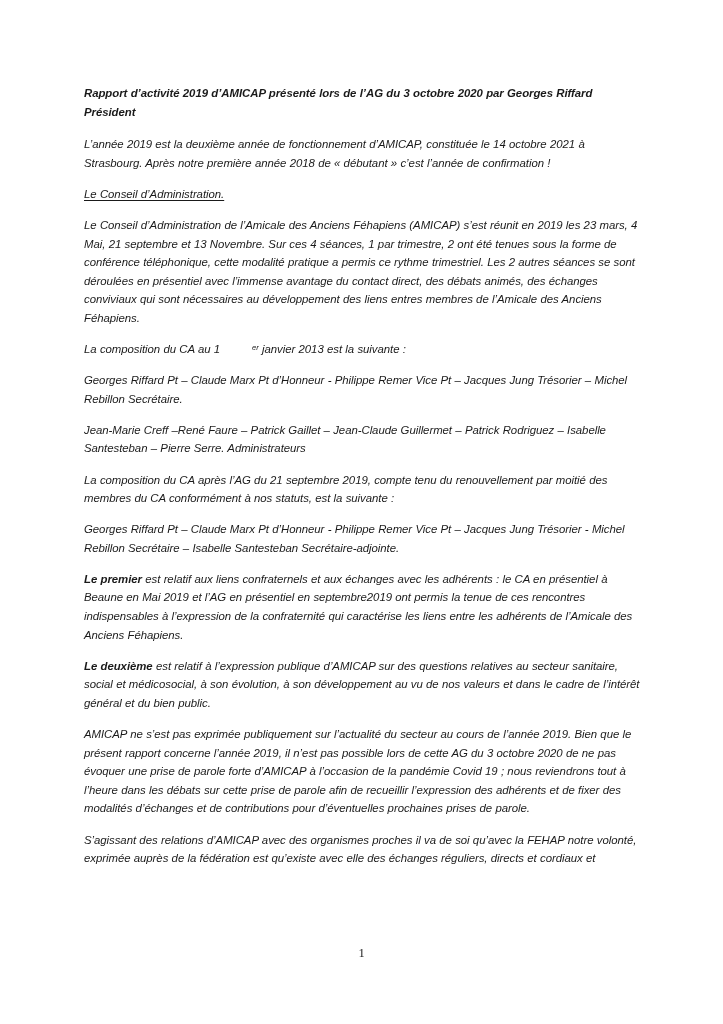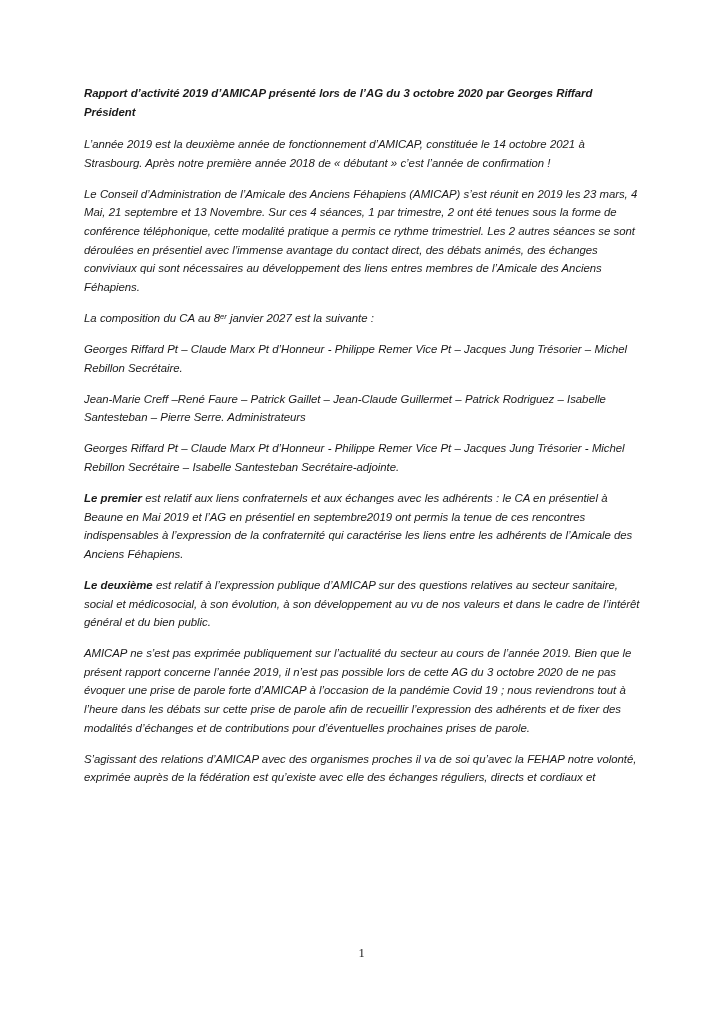--- a/index.html
+++ b/index.html
@@ -50,20 +50,21 @@
     text-underline-offset: 1.5px;
   }
   .b {
     font-weight: bold;
     margin-top: 20px;
   }
   sup {
     font-size: 0.66em;
     vertical-align: 0.42em;
     line-height: 0;
+    margin-left: 32px;
   }
   .page-number {
     position: absolute;
     left: 0;
     right: 0;
     top: 946px;
     text-align: center;
     font-family: "Liberation Serif", "DejaVu Serif", serif;
     font-size: 12.5px;
     color: #1a1a1a;
@@ -72,29 +73,31 @@
 </head>
 <body>
 
 <div class="page">
   <div class="content">
 
     <p class="para title">Rapport d’activité 2019 d’AMICAP présenté lors de l’AG du 3 octobre 2020 par Georges Riffard Président</p>
 
     <p class="para">L’année 2019 est la deuxième année de fonctionnement d’AMICAP, constituée le 14 octobre 2021 à Strasbourg. Après  notre première année 2018 de « débutant » c’est l’année de confirmation !</p>
 
+    <p class="para"><span class="u">Le Conseil d’Administration.</span></p>
 
     <p class="para">Le Conseil d’Administration de l’Amicale des Anciens Féhapiens (AMICAP)  s’est réunit en 2019 les 23 mars, 4 Mai, 21 septembre et 13 Novembre.  Sur ces 4 séances, 1 par trimestre, 2 ont été tenues  sous la forme de conférence téléphonique,  cette modalité pratique a permis ce rythme trimestriel. Les 2 autres  séances se sont déroulées en présentiel avec l’immense avantage du contact direct,  des débats animés, des échanges conviviaux qui sont  nécessaires au développement des liens entres membres de l’Amicale des Anciens Féhapiens.</p>
 
-    <p class="para"><span>La  composition du CA au 8</span><sup>er</sup><span> janvier 2027 est la suivante :</span></p>
+    <p class="para"><span>La  composition du CA au 1</span><sup>er</sup><span> janvier 2013 est la suivante :</span></p>
 
     <p class="para">Georges Riffard Pt – Claude Marx Pt d’Honneur - Philippe Remer Vice Pt – Jacques Jung Trésorier – Michel Rebillon Secrétaire.</p>
 
     <p class="para">Jean-Marie Creff –René Faure – Patrick Gaillet – Jean-Claude Guillermet – Patrick Rodriguez – Isabelle Santesteban – Pierre Serre.  Administrateurs</p>
 
+    <p class="para">La composition du CA après l’AG du 21 septembre 2019, compte tenu du renouvellement par moitié des membres du CA conformément à nos statuts, est la suivante :</p>
 
     <p class="para">Georges Riffard Pt – Claude Marx Pt d’Honneur  - Philippe Remer Vice Pt – Jacques Jung Trésorier -  Michel Rebillon Secrétaire – Isabelle Santesteban Secrétaire-adjointe.</p>
 
 
 
 
 
     <p class="para"><span class="b">Le premier</span><span> est relatif aux liens confraternels et aux échanges avec les adhérents : le CA en présentiel  à Beaune en Mai 2019 et l’AG en présentiel en septembre2019  ont permis la tenue de ces rencontres indispensables à l’expression de la confraternité qui caractérise les liens entre les adhérents de l’Amicale des Anciens Féhapiens.</span></p>
 
     <p class="para"><span class="b">Le deuxième</span><span> est relatif à l’expression publique d’AMICAP sur des questions relatives au secteur sanitaire, social et médicosocial, à son évolution, à son développement au vu de nos valeurs et dans le cadre de l’intérêt général et du bien public.</span></p>

